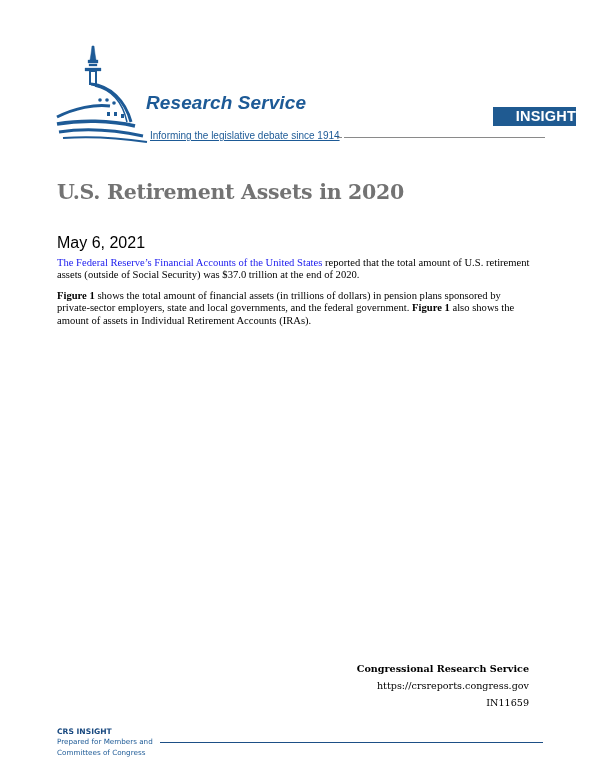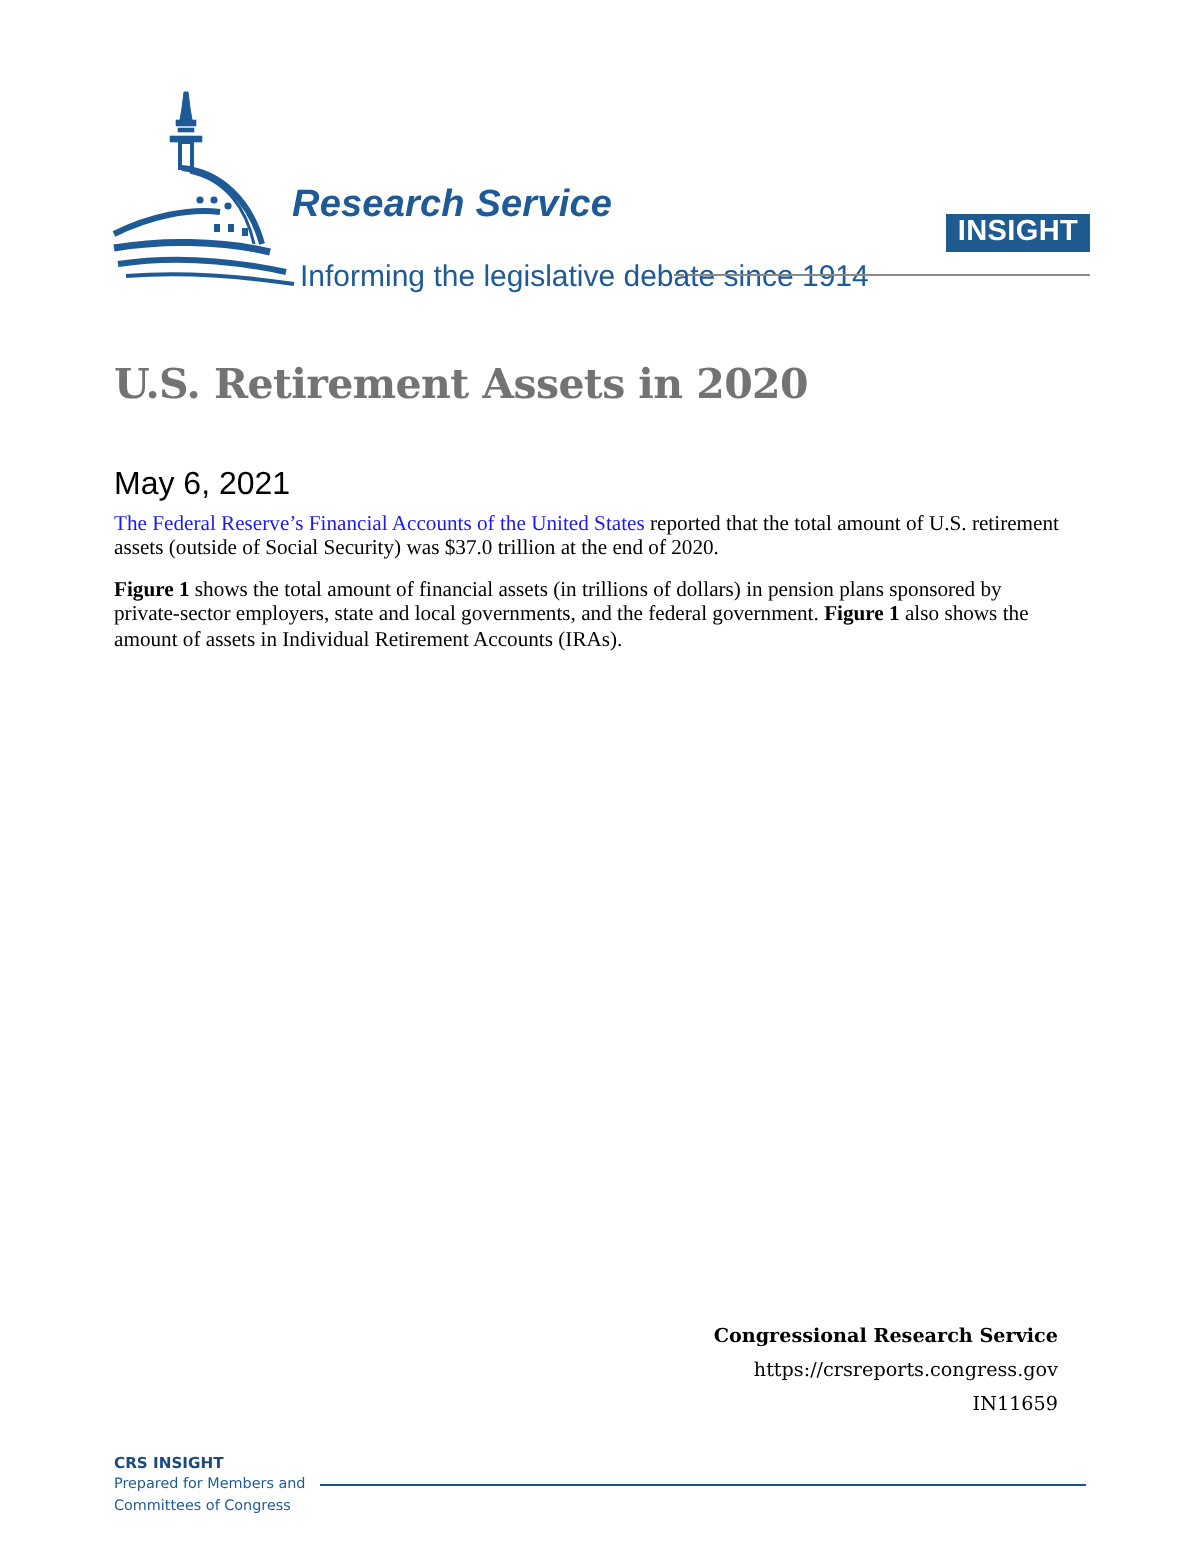--- a/index.html
+++ b/index.html
@@ -7,29 +7,29 @@
 
     .logo { position: absolute; left: 55px; top: 42px; width: 95px; height: 105px; }
     .brand { position: absolute; left: 143px; top: 93px; }
     .brand-line1, .brand-line2 {
       font-family: "Liberation Sans", sans-serif; font-weight: bold; font-style: italic;
       color: #1d5a96; font-size: 19px; line-height: 19px; letter-spacing: 0.1px;
     }
     .brand-line2 { margin-left: 3px; }
     .tagline {
       position: absolute; left: 150px; top: 130px;
-      font-family: "Liberation Sans", sans-serif; font-size: 15px; color: #1d5a96; white-space: nowrap;
+      font-family: "Liberation Sans", sans-serif; font-size: 10px; color: #1d5a96; white-space: nowrap; text-decoration: underline;
     }
     .header-rule { position: absolute; left: 344px; top: 137px; width: 201px; height: 1px; background: #8a8a8a; }
     .tag-rule-short { position: absolute; left: 337px; top: 137px; width: 5px; height: 1px; background: #8a8a8a; }
 
     .insight-badge {
-      position: absolute; left: 473px; top: 107px; width: 72px; height: 19px;
+      position: absolute; left: 493px; top: 107px; width: 83px; height: 19px;
       background: #1f5a91; color: #fff; font-family: "Liberation Sans", sans-serif; font-weight: bold;
-      font-size: 14.5px; line-height: 19px; text-align: center; letter-spacing: 0.2px;
+      font-size: 14.5px; line-height: 19px; text-align: right; letter-spacing: 0.2px;
     }
 
     .title {
       position: absolute; left: 57px; top: 180px; margin: 0;
       font-family: "DejaVu Serif", serif; font-weight: bold; font-size: 20.5px; letter-spacing: -0.3px; color: #737373; text-align: center;
     }
     .date { position: absolute; left: 57px; top: 234px; font-family: Liberation Sans, sans-serif; font-size: 16px; color: #000; }
 
     .para {
       position: absolute; left: 57px; width: 475px; font-size: 10.6px; line-height: 12.4px; color: #000; margin: 0;

